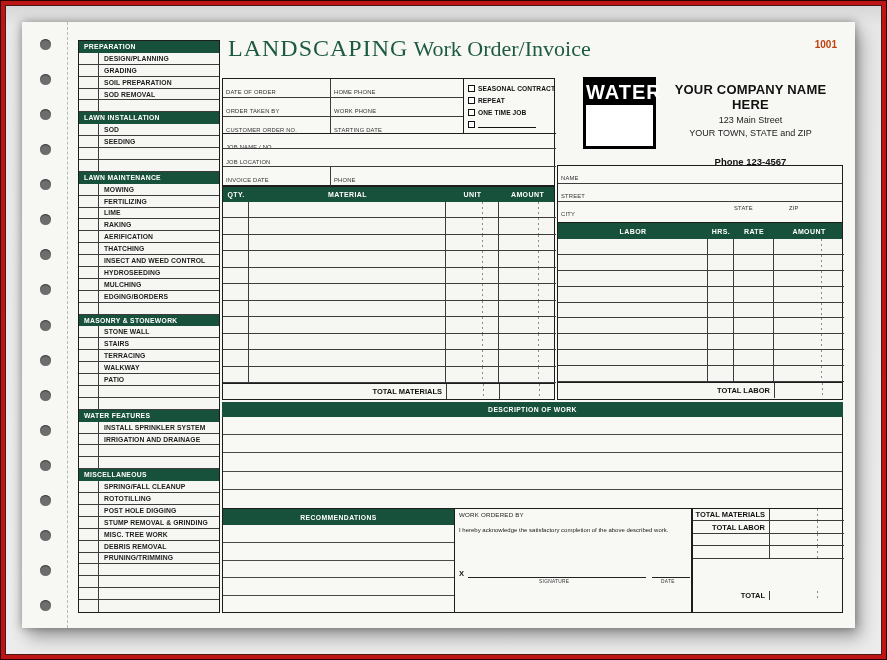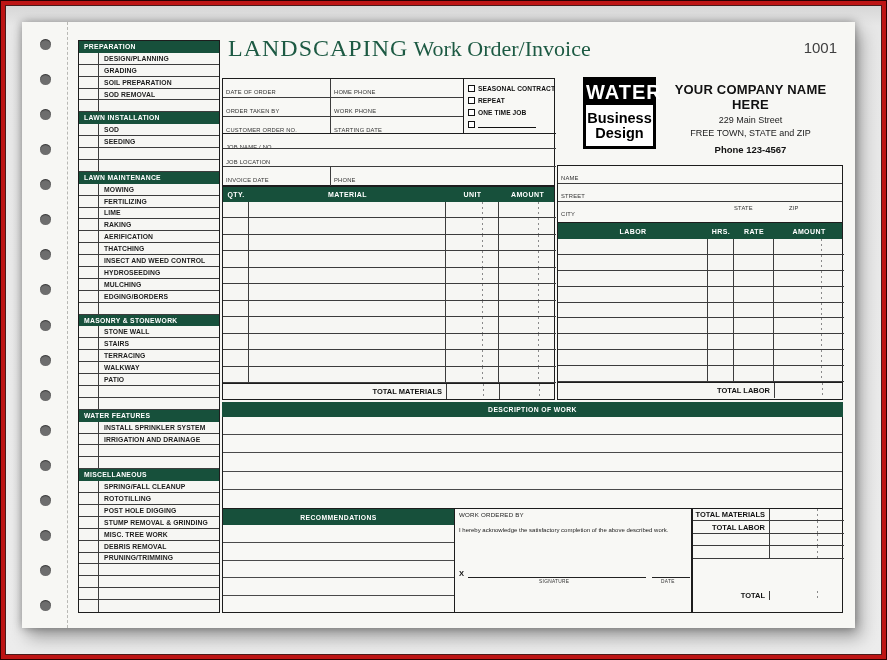--- a/index.html
+++ b/index.html
@@ -28,31 +28,31 @@
             display:flex; align-items:center; padding-left:5px; border-bottom:1px solid #17503b; }
   .s-row { display:grid; grid-template-columns:20px 1fr; border-bottom:1px solid #3c3c3c; }
   .s-row:last-child { border-bottom:none; }
   .s-chk { border-right:1px solid #3c3c3c; }
   .s-lbl { font-size:6.8px; font-weight:bold; color:#1c1c1c; display:flex; align-items:center; padding-left:5px; letter-spacing:.1px; white-space:nowrap; }
 
   
   .title { position:absolute; left:150px; top:-5px; white-space:nowrap; color:#1d5a43; font-family:"Liberation Serif",serif; }
   .title .t1 { font-size:24px; letter-spacing:1px; }
   .title .t2 { font-size:22px; }
-  .formnum { position:absolute; right:6px; top:-1px; font-size:15px; font-weight:normal; color:#404040; }
+  .formnum { position:absolute; right:6px; top:-1px; font-size:10px; font-weight:bold; color:#c2410c; }
 
   .logo { position:absolute; left:505px; top:37px; width:73px; height:72px; border:3px solid #000; background:#fff;
           display:flex; flex-direction:column; }
   .logo .free { background:#000; color:#fff; font-weight:bold; font-size:20px; text-align:center; line-height:25px; height:25px; letter-spacing:1px; }
   .logo .bd { flex:1; display:flex; flex-direction:column; justify-content:center; text-align:center;
               font-weight:bold; font-size:14.5px; line-height:15px; color:#000; }
   .company { position:absolute; left:580px; top:42px; width:185px; text-align:center; color:#111; }
   .company .cname { font-size:13px; font-weight:bold; letter-spacing:.2px; }
   .company .cline { font-size:9px; margin-top:3px; color:#222; }
-  .company .cphone { font-size:9.5px; font-weight:bold; margin-top:6px; }
+  .company .cphone { font-size:9.5px; font-weight:bold; margin-top:18px; }
 
   
   .order { position:absolute; left:144px; top:38px; width:333px; height:108px; border:1.5px solid #1d1d1d; background:#f8f8f5; }
   .o-lab { font-size:5.8px; color:#333; padding:1.5px 0 0 3px; letter-spacing:.2px; }
   .o-top { position:absolute; left:0; top:0; width:240px; height:54px; display:grid; grid-template-columns:108px 132px; grid-template-rows:19px 19px 16px; }
   .o-top > div { border-bottom:1px solid #3c3c3c; }
   .o-top > div:nth-child(odd) { border-right:1px solid #3c3c3c; }
   .o-top > div:nth-child(5), .o-top > div:nth-child(6) { border-bottom:none; }
   .chkpanel { position:absolute; left:240px; top:0; width:93px; height:54px; border-left:1px solid #1d1d1d; padding:3px 0 0 4px; }
   .chkrow { display:flex; align-items:center; height:12px; }
@@ -343,29 +343,25 @@
             <span class="s-chk"></span>
             <span class="s-lbl"></span>
           </div>
       </div>
 
       <div class="title"><span class="t1">LANDSCAPING</span><span class="t2"> Work Order/Invoice</span></div>
       <div class="formnum">1001</div>
 
       <div class="logo">
         <div class="free">WATER</div>
-        <div class="bd">
-            <span>Business</span>
-            <span>Design</span>
-          </div>
       </div>
       <div class="company">
         <div class="cname">YOUR COMPANY NAME HERE</div>
-        <div class="cline">229 Main Street</div>
-        <div class="cline">FREE TOWN, STATE and ZIP</div>
+        <div class="cline">123 Main Street</div>
+        <div class="cline">YOUR TOWN, STATE and ZIP</div>
         <div class="cphone">Phone 123-4567</div>
       </div>
 
       <div class="order">
         <div class="o-top">
           <div><span class="o-lab">DATE OF ORDER</span></div>
           <div><span class="o-lab">HOME PHONE</span></div>
           <div><span class="o-lab">ORDER TAKEN BY</span></div>
           <div><span class="o-lab">WORK PHONE</span></div>
           <div><span class="o-lab">CUSTOMER ORDER NO.</span></div>

